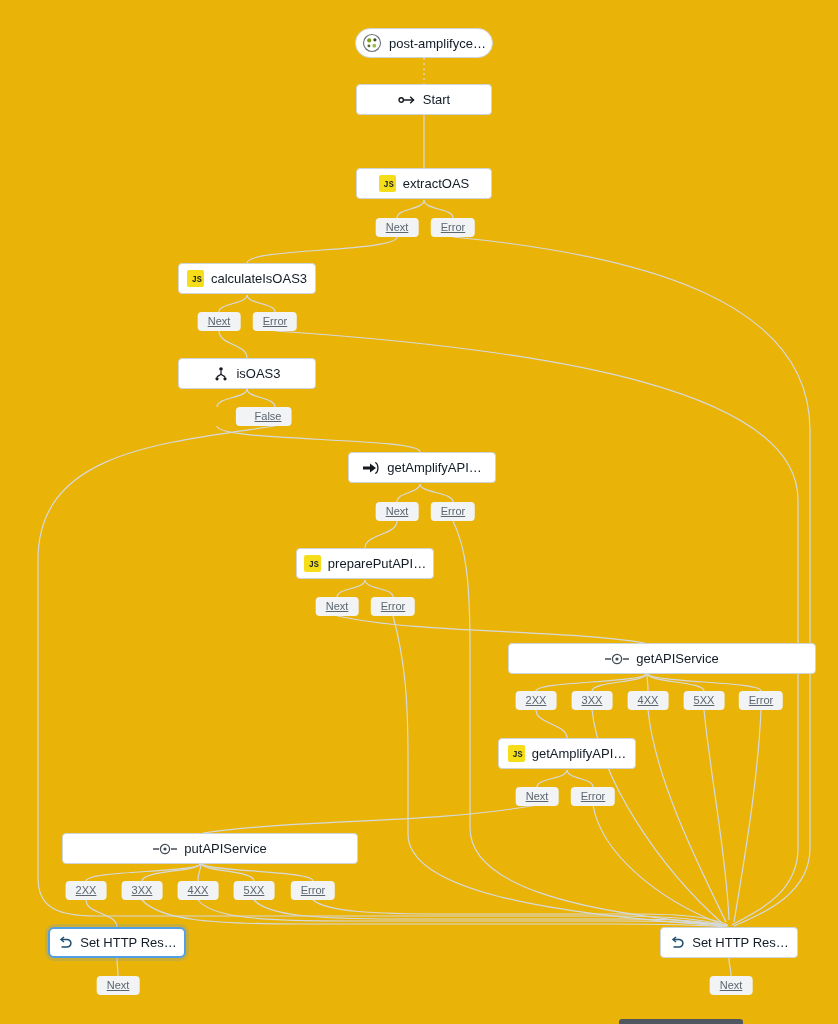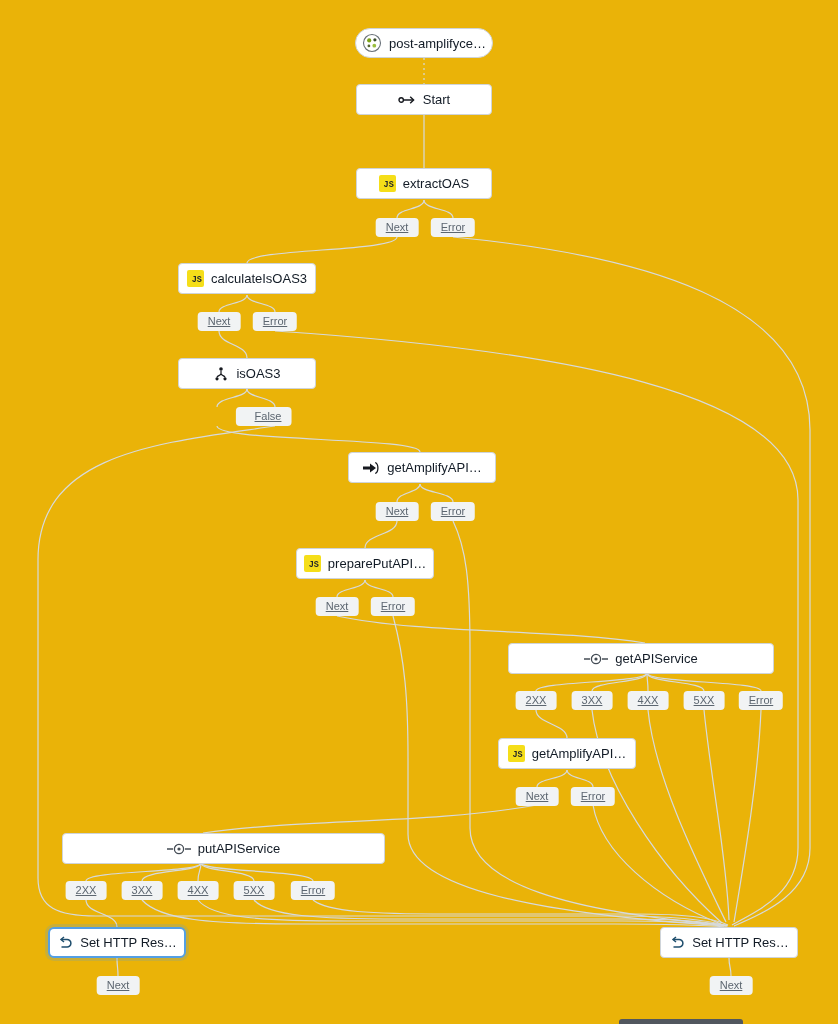--- a/index.html
+++ b/index.html
@@ -184,21 +184,21 @@
   <div class="chip" style="left:397px; top:502px;">Next</div>
   <div class="chip" style="left:453px; top:502px;">Error</div>
 
   <div class="node" style="left:296px; top:548px; width:138px;">
     <span class="js-badge">JS</span>
     <span>preparePutAPI…</span>
   </div>
   <div class="chip" style="left:337px; top:597px;">Next</div>
   <div class="chip" style="left:393px; top:597px;">Error</div>
 
-  <div class="node" style="left:508px; top:643px; width:266px;">
+  <div class="node" style="left:508px; top:643px; width:308px;">
     <span class="icon">
       <svg width="24" height="14" viewBox="0 0 24 14">
         <line x1="0" y1="7" x2="6" y2="7" stroke="#444c55" stroke-width="1.3"></line>
         <circle cx="12" cy="7" r="4.6" fill="none" stroke="#444c55" stroke-width="1.3"></circle>
         <circle cx="12" cy="7" r="1.6" fill="#444c55"></circle>
         <line x1="18" y1="7" x2="24" y2="7" stroke="#444c55" stroke-width="1.3"></line>
       </svg>
     </span>
     <span>getAPIService</span>
   </div>
@@ -208,21 +208,21 @@
   <div class="chip" style="left:704px; top:691px;">5XX</div>
   <div class="chip" style="left:761px; top:691px;">Error</div>
 
   <div class="node" style="left:498px; top:738px; width:138px;">
     <span class="js-badge">JS</span>
     <span>getAmplifyAPI…</span>
   </div>
   <div class="chip" style="left:537px; top:787px;">Next</div>
   <div class="chip" style="left:593px; top:787px;">Error</div>
 
-  <div class="node" style="left:62px; top:833px; width:323px;">
+  <div class="node" style="left:62px; top:833px; width:296px;">
     <span class="icon">
       <svg width="24" height="14" viewBox="0 0 24 14">
         <line x1="0" y1="7" x2="6" y2="7" stroke="#444c55" stroke-width="1.3"></line>
         <circle cx="12" cy="7" r="4.6" fill="none" stroke="#444c55" stroke-width="1.3"></circle>
         <circle cx="12" cy="7" r="1.6" fill="#444c55"></circle>
         <line x1="18" y1="7" x2="24" y2="7" stroke="#444c55" stroke-width="1.3"></line>
       </svg>
     </span>
     <span>putAPIService</span>
   </div>

